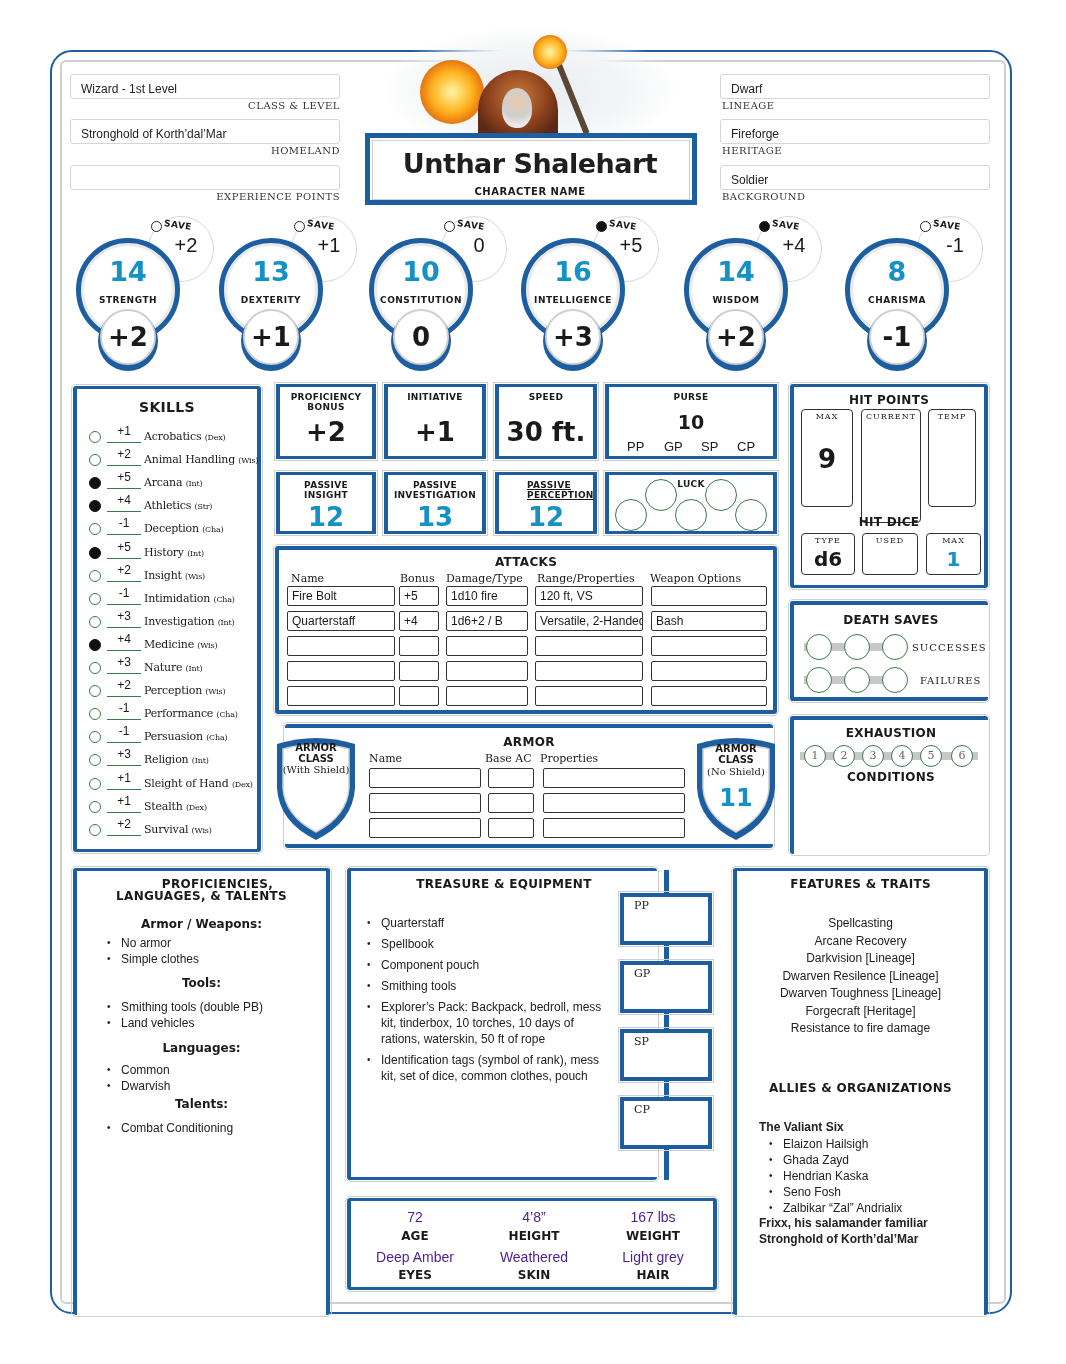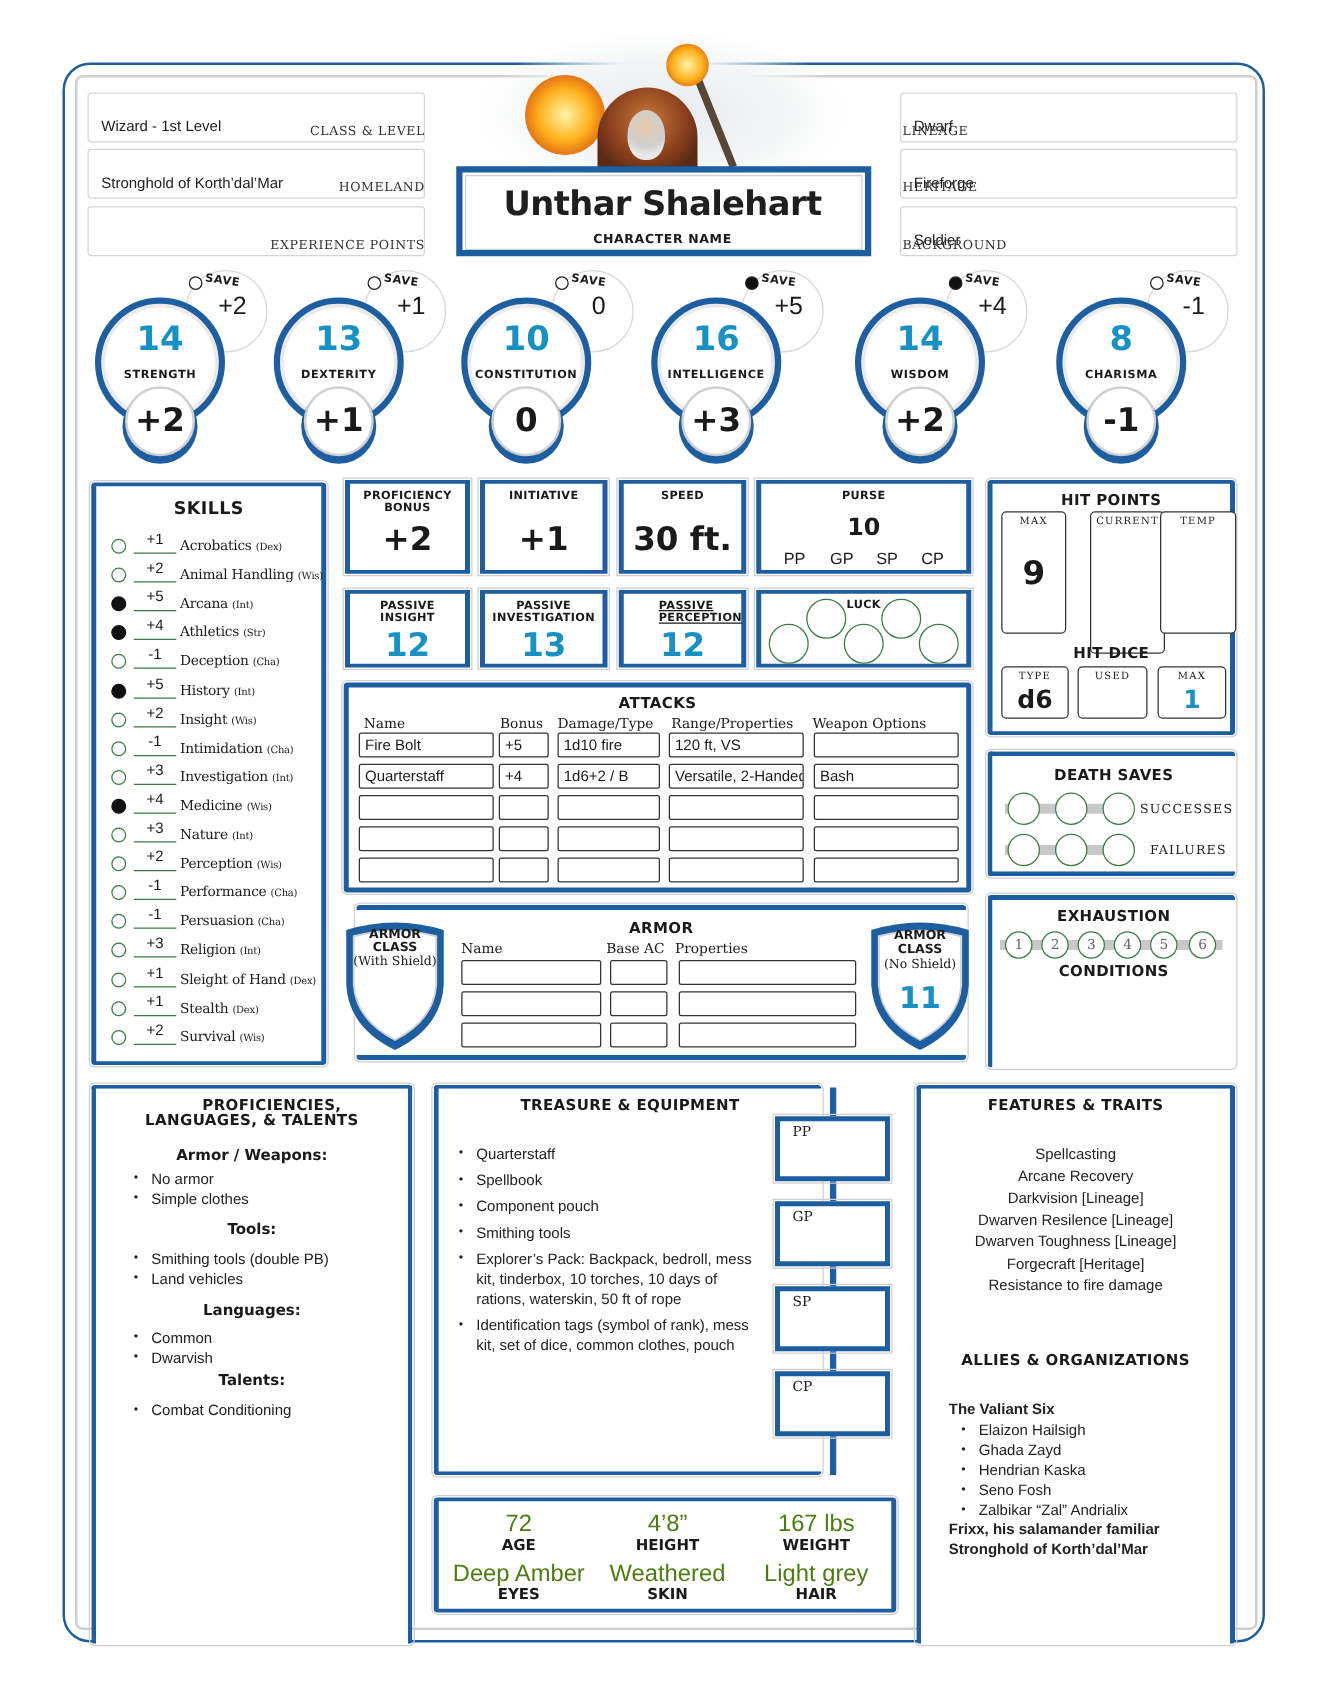--- a/index.html
+++ b/index.html
@@ -18,21 +18,21 @@
 
   
   .portrait { left: 380px; top: 25px; width: 300px; height: 120px; background: radial-gradient(ellipse at 50% 55%, #e8ecef 0%, #f3f5f6 45%, rgba(255,255,255,0) 70%); }
   .flame1 { left: 420px; top: 60px; width: 64px; height: 64px; border-radius: 50%; background: radial-gradient(circle, #fff4a8 0%, #ffb21e 45%, #e06a10 75%, rgba(255,255,255,0) 78%); }
   .flame2 { left: 533px; top: 35px; width: 34px; height: 34px; border-radius: 50%; background: radial-gradient(circle, #fff4a8 0%, #ffb21e 50%, #e06a10 80%, rgba(255,255,255,0) 82%); }
   .wizard-body { left: 478px; top: 70px; width: 80px; height: 66px; border-radius: 40px 40px 0 0; background: radial-gradient(ellipse at 50% 40%, #c97a3a 0%, #8a3f1c 55%, #5b2a16 80%); }
   .wizard-face { left: 502px; top: 88px; width: 30px; height: 40px; border-radius: 50% 50% 45% 45%; background: radial-gradient(circle at 50% 35%, #e7c9a9 0%, #cfcfcf 50%, #e9e9e9 75%); }
   .staff { left: 550px; top: 50px; width: 6px; height: 90px; background: #5a4634; transform: rotate(-22deg); transform-origin: top; }
 
   
-  .hfield { height: 25px; border: 1.5px solid #d5d5d5; border-radius: 3px; background: #fff; font-family: "Liberation Sans", sans-serif; font-size: 12px; padding: 19px 10px; color: #222; }
+  .hfield { height: 25px; border: 1.5px solid #d5d5d5; border-radius: 3px; background: #fff; font-family: "Liberation Sans", sans-serif; font-size: 12px; padding: 7px 10px; color: #222; }
   .hlabel { font-family: "DejaVu Serif", serif; font-size: 10px; letter-spacing: 0.5px; color: #333; }
   .namebox-border { left: 365px; top: 133px; width: 332px; height: 72px; border-top: 5px solid #1d5ea1; border-left: 5px solid #1d5ea1; border-right: 5px solid #1d5ea1; border-bottom: 5px solid #1d5ea1; }
   .char-name { left: 365px; top: 148px; width: 330px; text-align: center; font-size: 27px; font-weight: bold; color: #1f1f1f; font-family: "DejaVu Sans", sans-serif; letter-spacing: -0.5px; }
   .char-name-label { left: 365px; top: 186px; width: 330px; text-align: center; font-size: 10px; font-weight: bold; letter-spacing: 0.5px; }
 
   
   .ability { width: 150px; height: 160px; }
   .save-circle { left: 72px; top: 0; width: 66px; height: 66px; border-radius: 50%; border: 1.5px solid #d8d8d8; background: #fff; }
   .save-dot { left: 75px; top: 5px; width: 11px; height: 11px; border-radius: 50%; border: 1.3px solid #222; background: #fff; }
   .save-dot.filled { background: #111; }
@@ -89,21 +89,21 @@
   .list-text { font-family: "Liberation Sans", sans-serif; font-size: 12px; color: #222; }
   .sub-head { font-weight: bold; font-size: 12px; text-align: center; }
   ul.bul { list-style: none; }
   ul.bul li { position: relative; padding-left: 18px; line-height: 16px; }
   ul.bul li::before { content: "•"; position: absolute; left: 4px; top: 0; font-size: 10px; }
 
   .coin-box { position: absolute; width: 92px; height: 52px; border: 4px solid #1d5ea1; border-top-width: 4px; border-bottom-width: 4px; background: #fff; outline: 1.5px solid #cfcfcf; outline-offset: 1px; }
   .coin-label { position: absolute; left: 10px; top: 2px; font-family: "DejaVu Serif", serif; font-size: 11px; }
   .coin-stem { position: absolute; width: 5px; background: #1d5ea1; }
 
-  .phys-val { position: absolute; width: 120px; text-align: center; font-family: "Liberation Sans", sans-serif; font-size: 19px; color: #4d7c0f; }
+  .phys-val { position: absolute; width: 120px; text-align: center; font-family: "Liberation Sans", sans-serif; font-size: 14px; color: #4c1d95; }
   .phys-lbl { position: absolute; width: 120px; text-align: center; font-size: 12px; font-weight: bold; }
 </style>
 </head>
 <body>
 
 <div class="abs page-frame"></div>
 <div class="abs page-frame-inner"></div>
 
 <div class="abs portrait"></div>
 <div class="abs flame1"></div>
@@ -353,24 +353,24 @@
   <div class="luck-circle" style="left:96px;top:4px;"></div>
   <div class="luck-circle" style="left:126px;top:24px;"></div>
 </div>
 
 <div class="abs panel" style="left:790px;top:384px;width:198px;height:204px;border-top-width:3px;border-bottom-width:3px;">
   <div class="abs panel-title" style="left:0;top:6px;width:100%;">HIT POINTS</div>
   <div class="hp-sub" style="left:7px;top:22px;width:52px;height:98px;">
     <div class="hp-sub-label">MAX</div>
     <div class="abs heavy" style="left:0;top:34px;width:100%;text-align:center;font-size:26px;">9</div>
   </div>
-  <div class="hp-sub" style="left:78px;top:22px;width:60px;height:114px;">
+  <div class="hp-sub" style="left:67px;top:22px;width:60px;height:114px;">
     <div class="hp-sub-label">CURRENT</div>
   </div>
-  <div class="hp-sub" style="left:134px;top:22px;width:61px;height:98px;">
+  <div class="hp-sub" style="left:134px;top:22px;width:48px;height:98px;">
     <div class="hp-sub-label">TEMP</div>
   </div>
   <div class="abs panel-title" style="left:0;top:128px;width:100%;">HIT DICE</div>
   <div class="hp-sub" style="left:7px;top:146px;width:54px;height:42px;">
     <div class="hp-sub-label">TYPE</div>
     <div class="abs heavy" style="left:0;top:13px;width:100%;text-align:center;font-size:20px;">d6</div>
   </div>
   <div class="hp-sub" style="left:68px;top:146px;width:56px;height:42px;">
     <div class="hp-sub-label">USED</div>
   </div>

